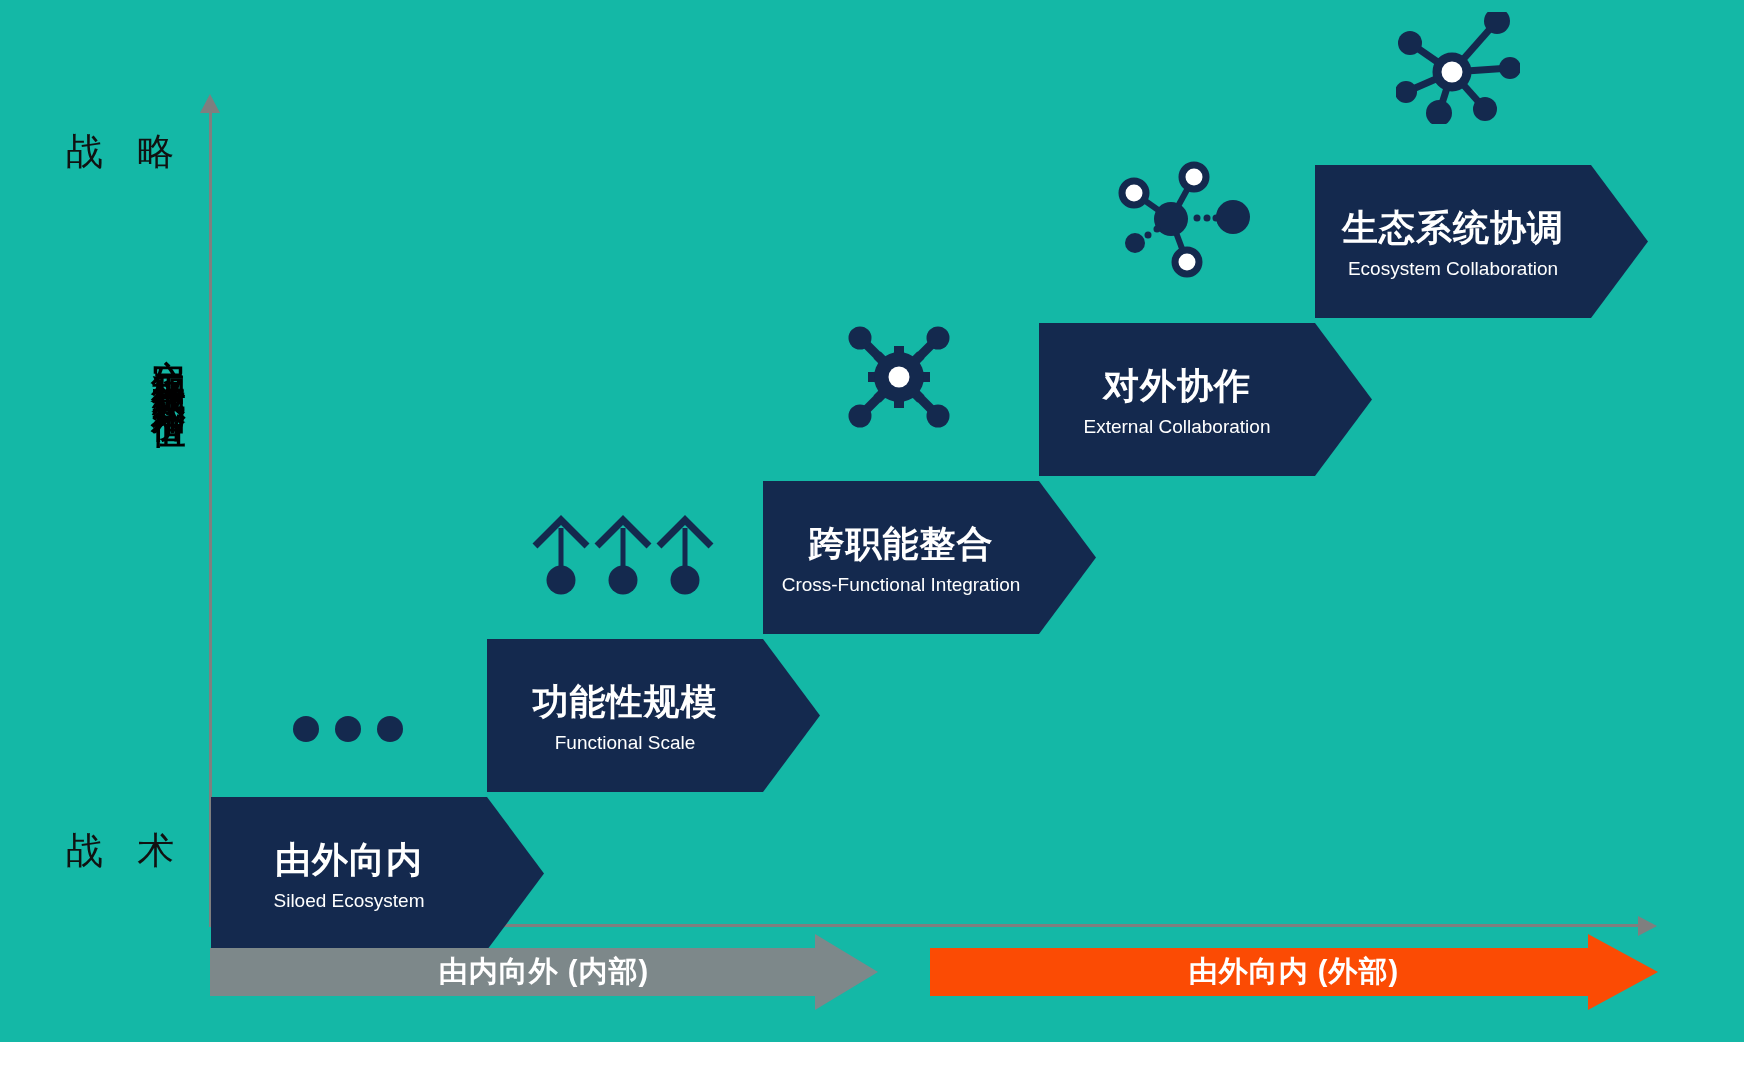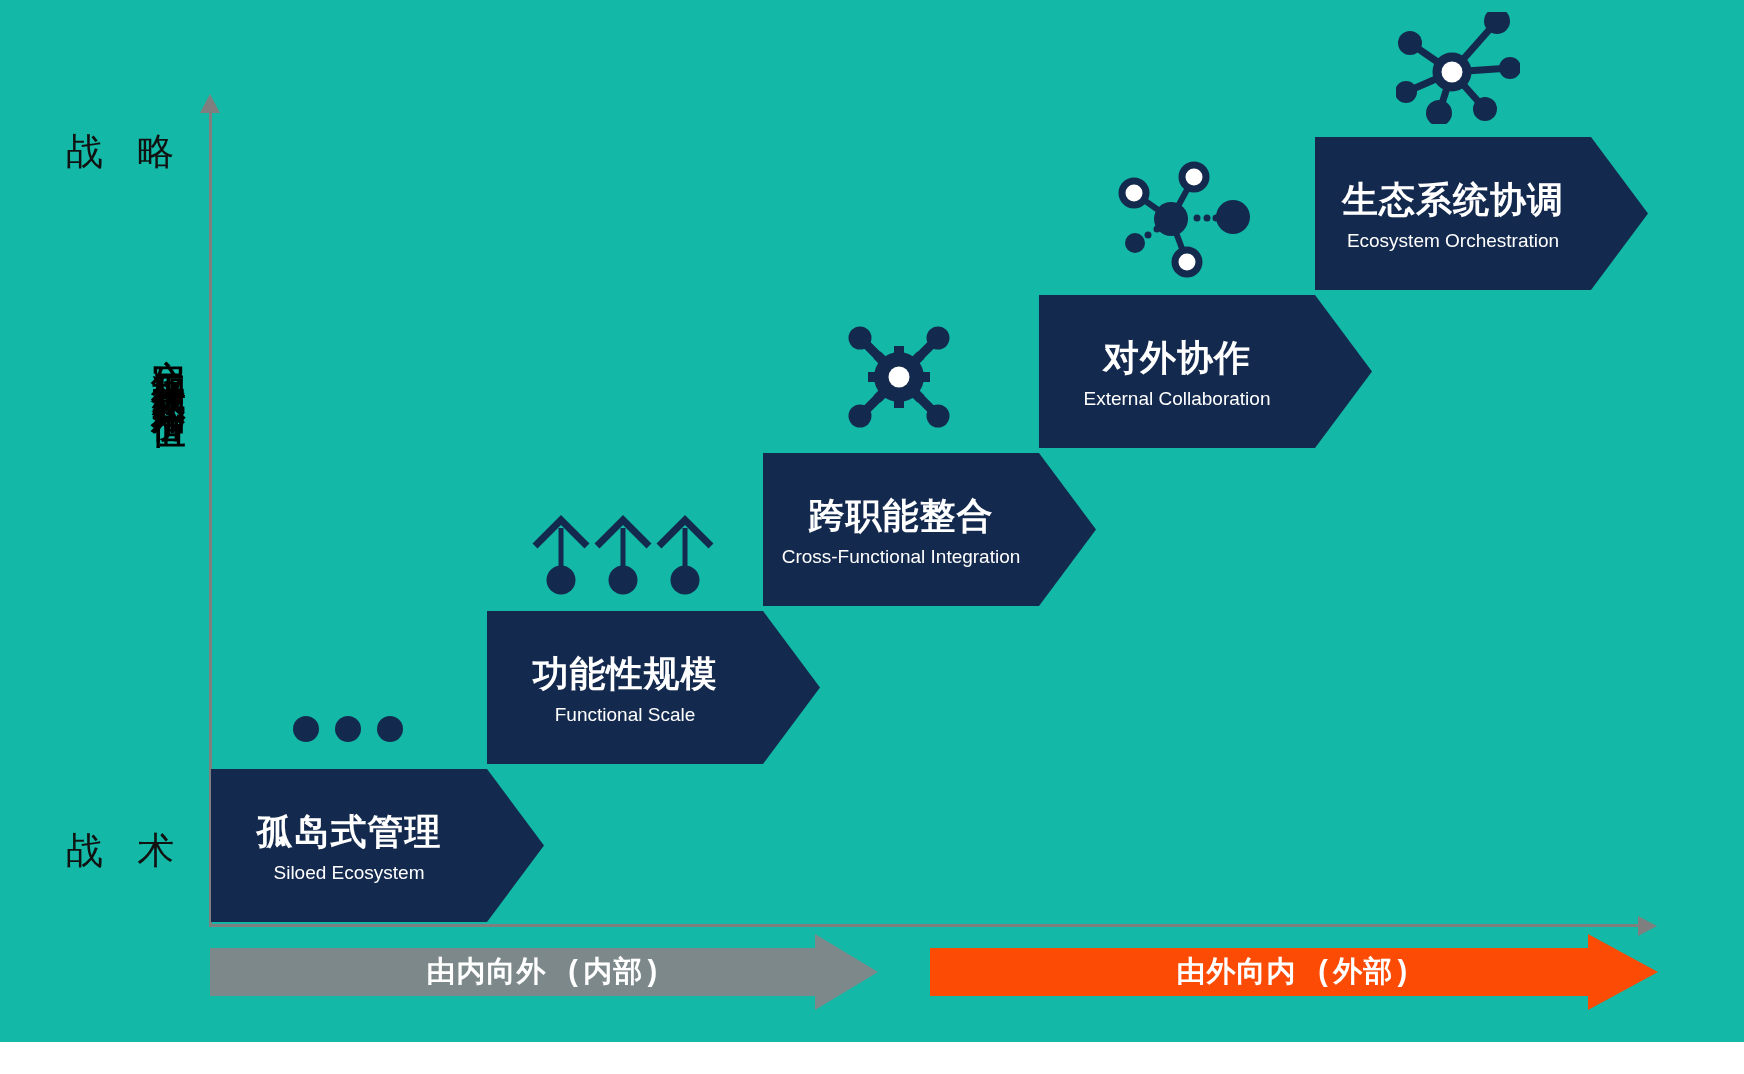--- a/index.html
+++ b/index.html
@@ -24,27 +24,28 @@
   .y-title{
     left:152px;top:332px;color:#000;font-weight:700;font-size:34px;line-height:1;
     writing-mode:vertical-rl;text-orientation:upright;letter-spacing:7px;white-space:nowrap;
   }
   .x-title{left:671px;top:1008px;width:570px;text-align:center;color:var(--text);font-size:48px;letter-spacing:20px;white-space:nowrap;margin-top:32px;}
 
   
   .step{
     width:333px;height:153px;background:var(--navy);color:#fff;
     clip-path:polygon(0 0,276px 0,100% 50%,276px 100%,0 100%);
+    margin-top:28px;
   }
   .step-text{position:absolute;left:0;top:0;bottom:0;right:57px;display:flex;flex-direction:column;align-items:center;justify-content:center;gap:5px;}
   .step-title{font-size:36px;font-weight:700;letter-spacing:1px;white-space:nowrap;}
   .step-sub{font-size:19px;font-weight:400;white-space:nowrap;}
 
   
-  .band{height:76px;display:flex;align-items:center;justify-content:center;font-family:Liberation Mono, monospace;}
+  .band{height:76px;display:flex;align-items:center;justify-content:center;}
   .band-label{color:#fff;font-size:29px;font-weight:700;letter-spacing:1px;white-space:nowrap;}
   .band-gray{
     left:210px;top:934px;width:668px;background:var(--gray);
     clip-path:polygon(0 14px,605px 14px,605px 0,100% 50%,605px 100%,605px 62px,0 62px);
   }
   .band-orange{
     left:930px;top:934px;width:728px;background:var(--orange);
     clip-path:polygon(0 14px,658px 14px,658px 0,100% 50%,658px 100%,658px 62px,0 62px);
   }
 </style>
@@ -58,21 +59,21 @@
   <div class="abs x-axis-line"></div>
   <div class="abs x-axis-head"></div>
 
   <div class="abs axis-corner-label y-strategy">战 略</div>
   <div class="abs axis-corner-label y-tactics">战 术</div>
   <div class="abs y-title">定位和被感知知价值</div>
   <div class="abs x-title">心 态 与 专 注</div>
 
   <div class="abs step" style="left:211px;top:769px;">
     <div class="step-text">
-      <div class="step-title">孤岛式管理</div>
+      <div class="step-title">由外向内</div>
       <div class="step-sub">Siloed Ecosystem</div>
     </div>
   </div>
 
   <div class="abs step" style="left:487px;top:611px;">
     <div class="step-text">
       <div class="step-title">功能性规模</div>
       <div class="step-sub">Functional Scale</div>
     </div>
   </div>
@@ -87,21 +88,21 @@
   <div class="abs step" style="left:1039px;top:295px;text-align:right;">
     <div class="step-text">
       <div class="step-title">对外协作</div>
       <div class="step-sub">External Collaboration</div>
     </div>
   </div>
 
   <div class="abs step" style="left:1315px;top:137px;">
     <div class="step-text">
       <div class="step-title">生态系统协调</div>
-      <div class="step-sub">Ecosystem Orchestration</div>
+      <div class="step-sub">Ecosystem Collaboration</div>
     </div>
   </div>
 
   <svg class="abs" style="left:292px;top:715px;" width="112" height="28" viewBox="0 0 112 28">
     <circle cx="14" cy="14" r="13" fill="var(--navy)"></circle>
     <circle cx="56" cy="14" r="13" fill="var(--navy)"></circle>
     <circle cx="98" cy="14" r="13" fill="var(--navy)"></circle>
   </svg>
 
   <svg class="abs" style="left:531px;top:510px;" width="184" height="88" viewBox="0 0 184 88">

